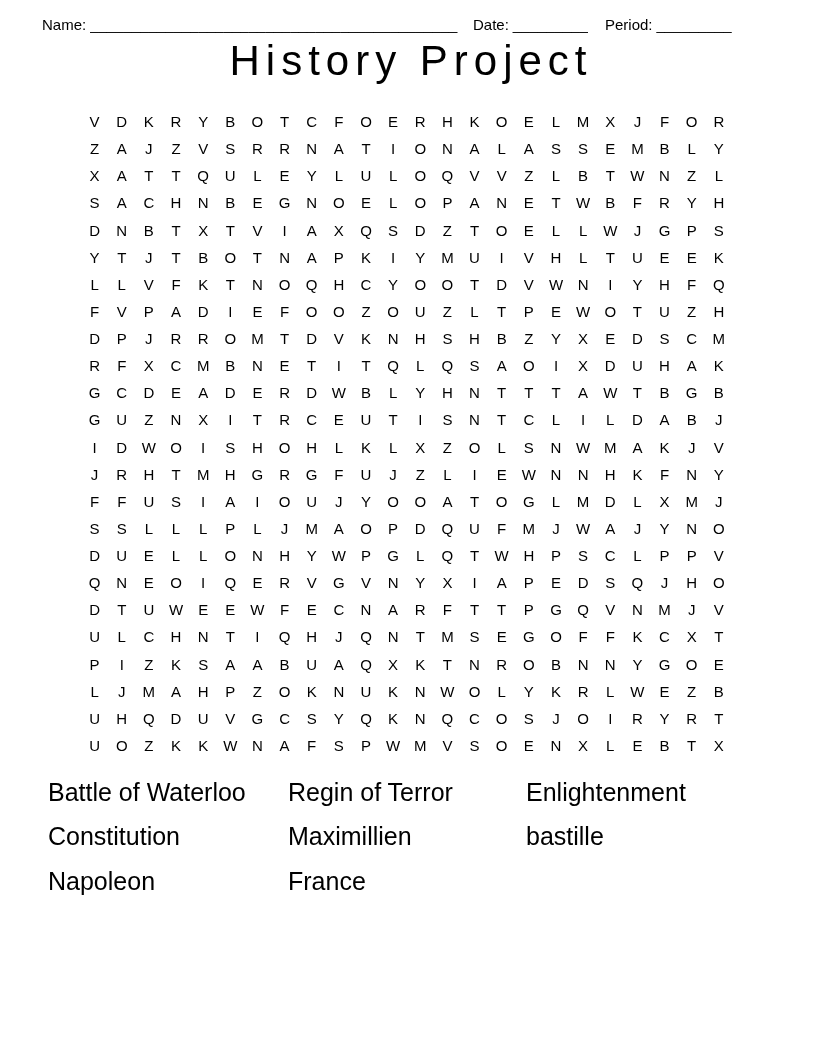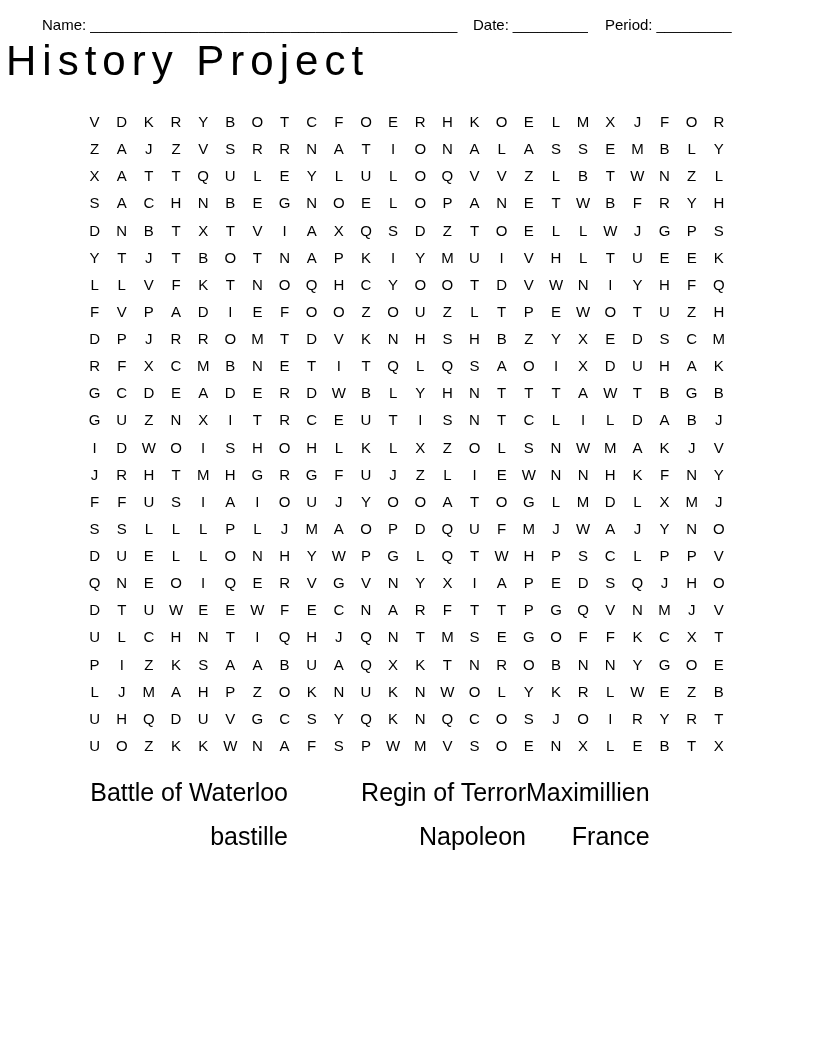--- a/index.html
+++ b/index.html
@@ -20,20 +20,21 @@
   .field-date   { left: 473px; }
   .field-period { left: 605px; text-align: right; }
   .blank-line { margin-left: 4px; letter-spacing: 0; }
   
   .title {
     position: absolute;
     top: 40px; left: 0;
     width: 100%;
     margin: 0;
     padding-left: 6px; 
+    text-align: center;
     font-size: 42px;
     font-weight: normal;
     letter-spacing: 6px;
     line-height: 1;
   }
   
   .grid { position: absolute; left: 81px; top: 108px; }
   .grid-row { display: flex; height: 27.13px; }
   .grid-cell {
     width: 27.15px;
@@ -43,21 +44,21 @@
   }
   
   .words {
     position: absolute;
     left: 48px; top: 780px;
     display: grid;
     grid-template-columns: 240px 238px auto;
     grid-auto-rows: 44.4px;
     font-size: 25px;
   }
-  .word { line-height: 25px; white-space: nowrap; text-align: right; }
+  .word { line-height: 25px; white-space: nowrap; }
 </style>
 </head>
 <body>
 
 <div class="page">
 
   <div class="header">
     <span class="field field-name">
       <span>Name:</span><span class="blank-line">____________________________________________</span>
     </span>
@@ -694,19 +695,21 @@
         <span class="grid-cell">E</span>
         <span class="grid-cell">B</span>
         <span class="grid-cell">T</span>
         <span class="grid-cell">X</span>
       </div>
     </div>
 
   <div class="words">
       <div class="word">Battle of Waterloo</div>
       <div class="word">Regin of Terror</div>
+      <div class="word">Enlightenment</div>
+      <div class="word">Constitution</div>
       <div class="word">Maximillien</div>
       <div class="word">bastille</div>
       <div class="word">Napoleon</div>
       <div class="word">France</div>
     </div>
 
 </div>
 
 </body></html>

